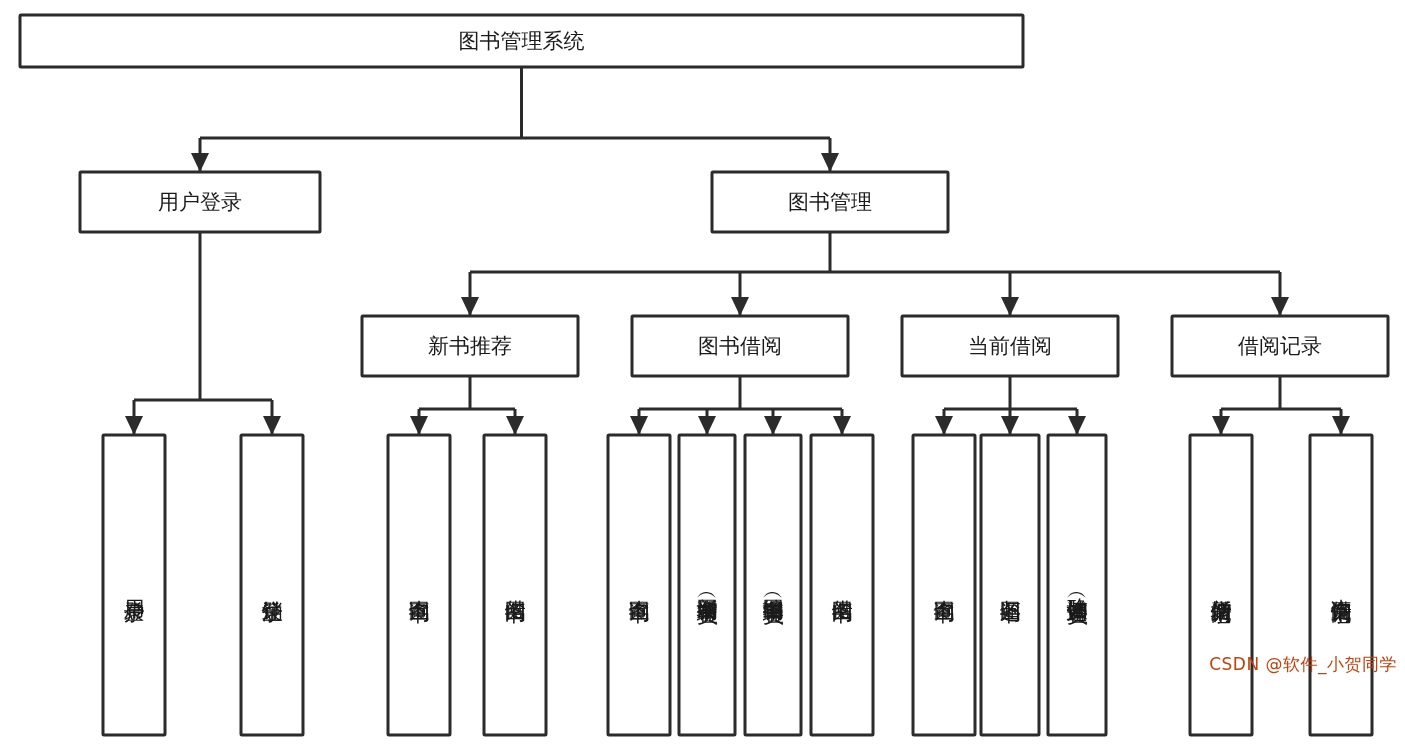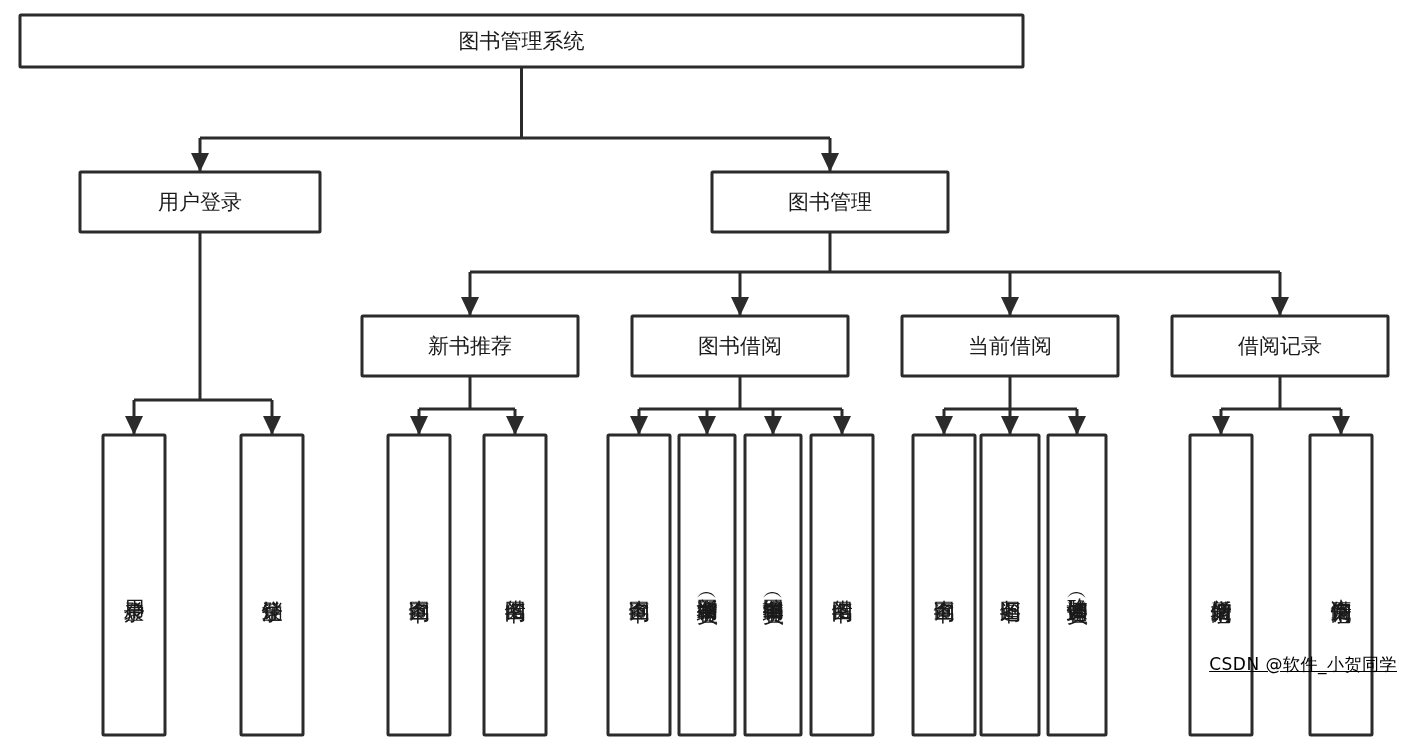--- a/index.html
+++ b/index.html
@@ -65,24 +65,23 @@
     letter-spacing: 1px;
     white-space: nowrap;
     pointer-events: none;
   }
   .watermark {
     position: absolute;
     right: 8px;
     bottom: 4px;
     font-family: "DejaVu Sans", "Liberation Sans", sans-serif;
     font-size: 17px;
-    color: #000000;
+    color: #c2410c;
     letter-spacing: 0.5px;
     white-space: nowrap;
-    text-decoration: underline;
   }
 </style>
 </head>
 <body>
 
 <div id="diagram-root">
 
   <svg id="flowchart" viewBox="0 0 1405 747">
     <g id="connector-layer">
         <line x1="521.5" y1="67" x2="521.5" y2="138" class="connector"></line>

